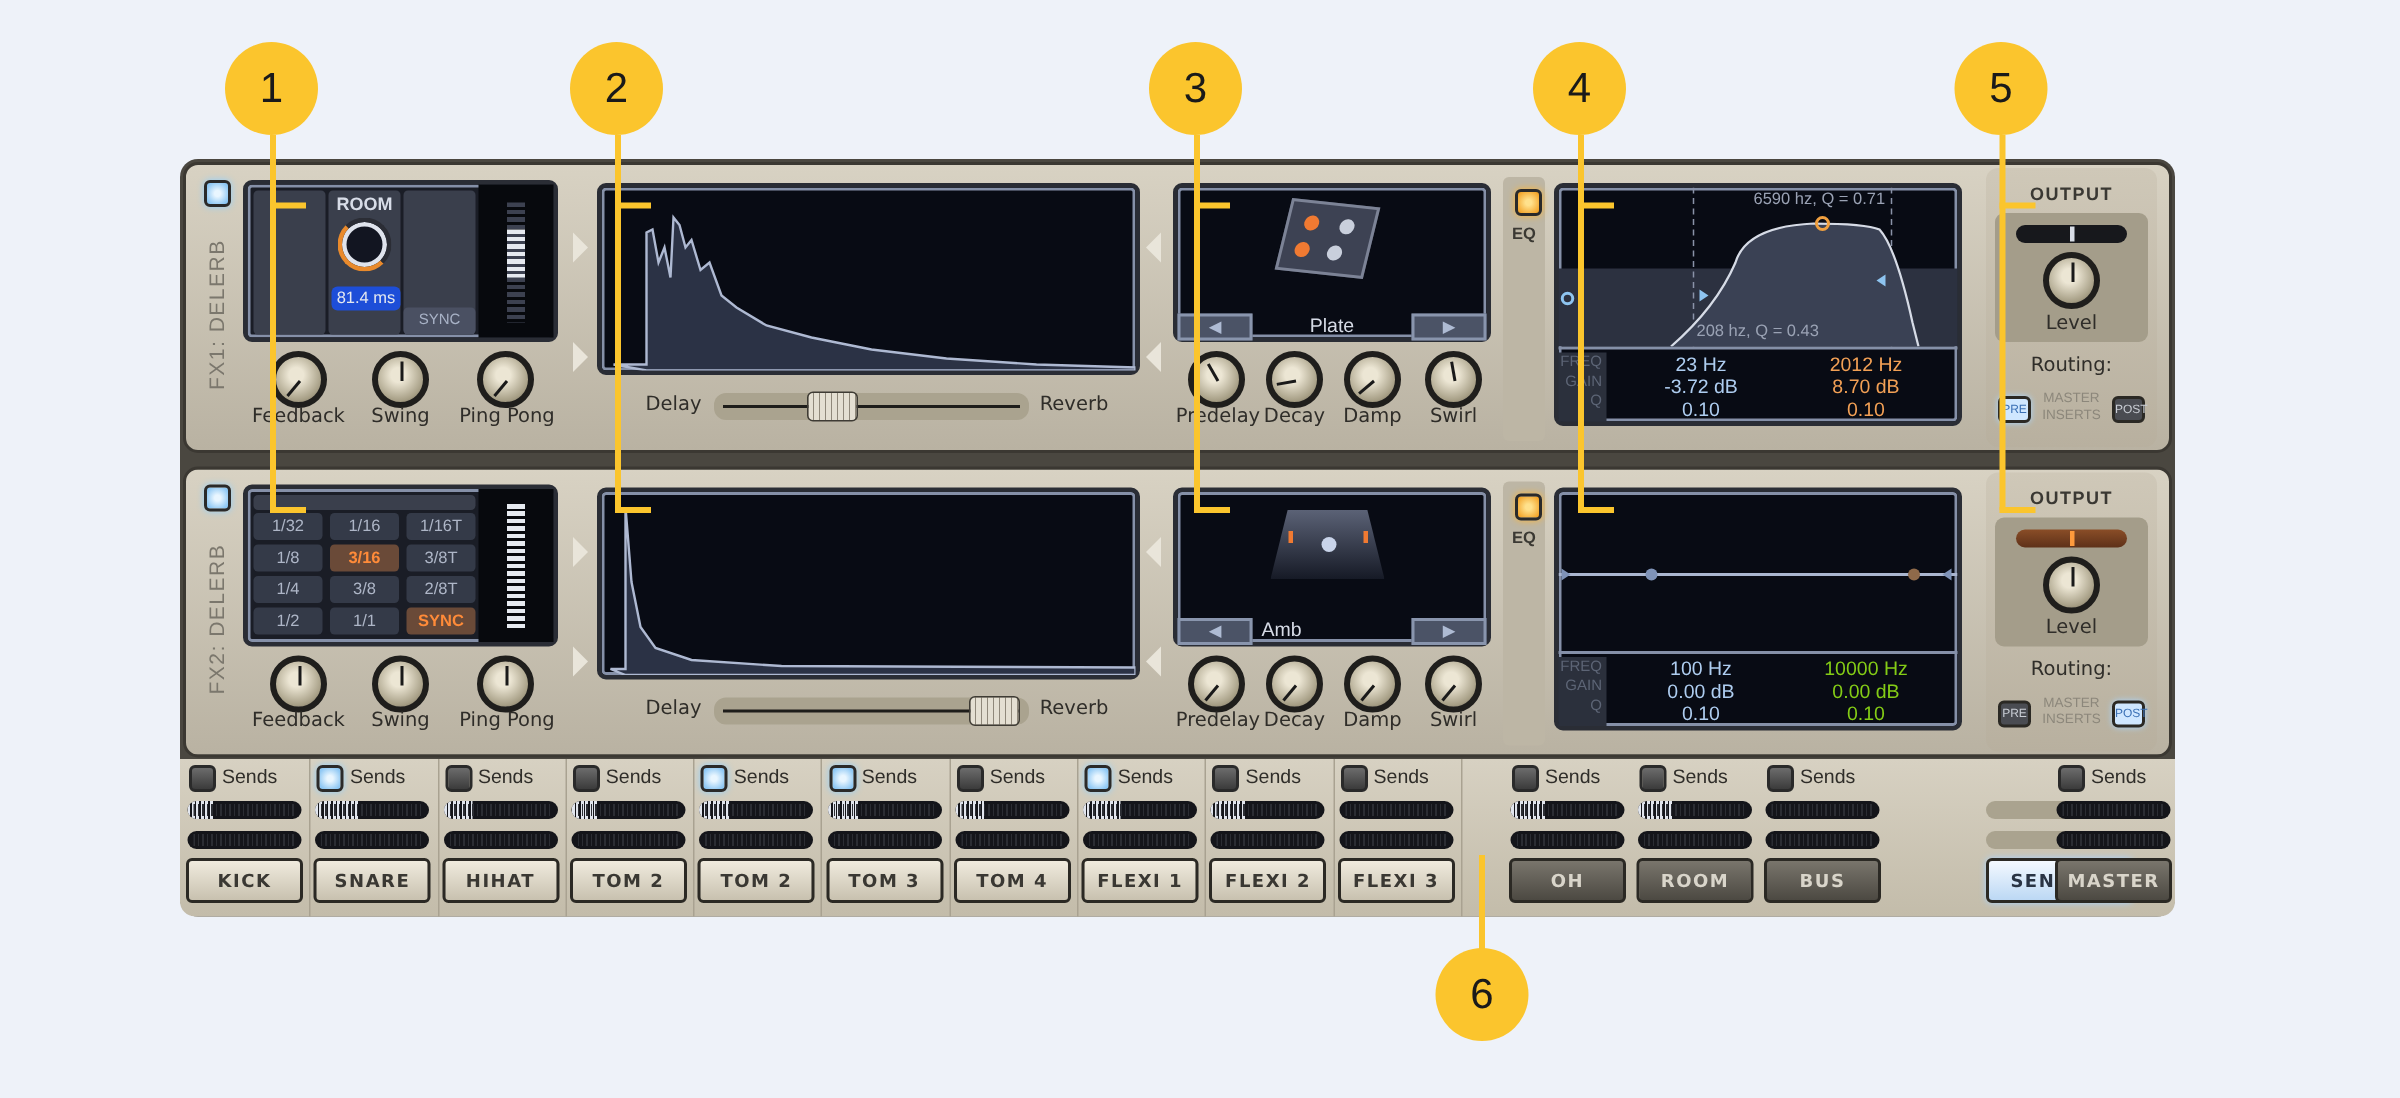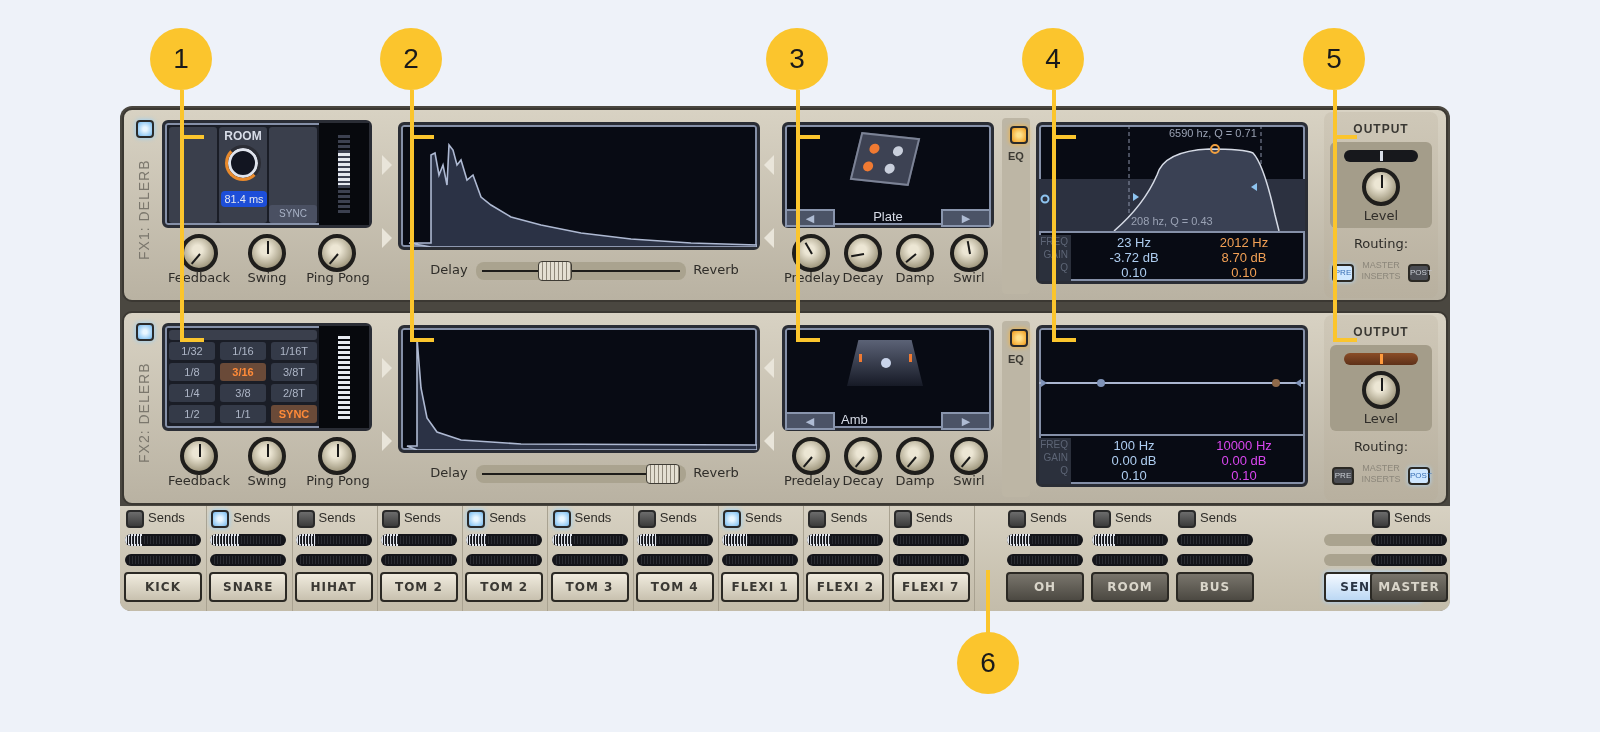--- a/index.html
+++ b/index.html
@@ -299,21 +299,21 @@
       <div class="abs" style="left:0;top:110px;width:32px;height:46px;background:#2b303c;text-align:right;padding-right:3px">
         <div class="tag">FREQ</div>
         <div class="tag">GAIN</div>
         <div class="tag">Q</div>
       </div>
       <div class="eqtable" style="left:40px;top:110px;width:110px;text-align:center;color:#aecdf0;line-height:15px">
         <div>100 Hz</div>
         <div>0.00 dB</div>
         <div>0.10</div>
       </div>
-      <div class="eqtable" style="left:150px;top:110px;width:110px;text-align:center;color:#d946ef;line-height:15px">
+      <div class="eqtable" style="left:150px;top:110px;width:110px;text-align:center;color:#84cc16;line-height:15px">
         <div>10000 Hz</div>
         <div>0.00 dB</div>
         <div>0.10</div>
       </div>
     </div>
 
     <div class="outpanel" style="left:1200px;top:2px">
       <div class="abs" style="left:0;top:10px;width:114px;text-align:center;font-size:12px;font-weight:bold;color:#3a3833;letter-spacing:1px">OUTPUT</div>
       <div class="outin">
         <div class="abs" style="left:14px;top:8px;width:74px;height:12px;border-radius:6px;background:linear-gradient(#8a4d27,#5e3119)">
@@ -447,21 +447,21 @@
         <div class="abs" style="left:769.6999999999999px;top:0;width:85.3px;height:105px;border-right:1px solid #a9a291">
       <div class="led off" style="left:4px;top:4px"></div>
       <div class="sends" style="left:26px;top:4px">Sends</div>
       <div class="meter" style="left:3px;top:28px;width:76px">
             <div class="ticks"></div>
             <div class="fill" style="width:0%"></div>
           </div>
       <div class="meter" style="left:3px;top:48px;width:76px">
             <div class="ticks"></div>
           </div>
-      <div class="chbtn" style="left:2px;top:66px;width:78px">FLEXI 7</div>
+      <div class="chbtn" style="left:2px;top:66px;width:78px">FLEXI 3</div>
     </div>
         <div class="abs" style="left:884px;top:0;width:84px;height:105px">
           <div class="led off" style="left:4px;top:4px"></div>
         <div class="sends" style="left:26px;top:4px">Sends</div>
         <div class="meter" style="left:3px;top:28px;width:76px">
             <div class="ticks"></div>
             <div class="fill" style="width:30%"></div>
           </div>
         <div class="meter" style="left:3px;top:48px;width:76px">
             <div class="ticks"></div>

